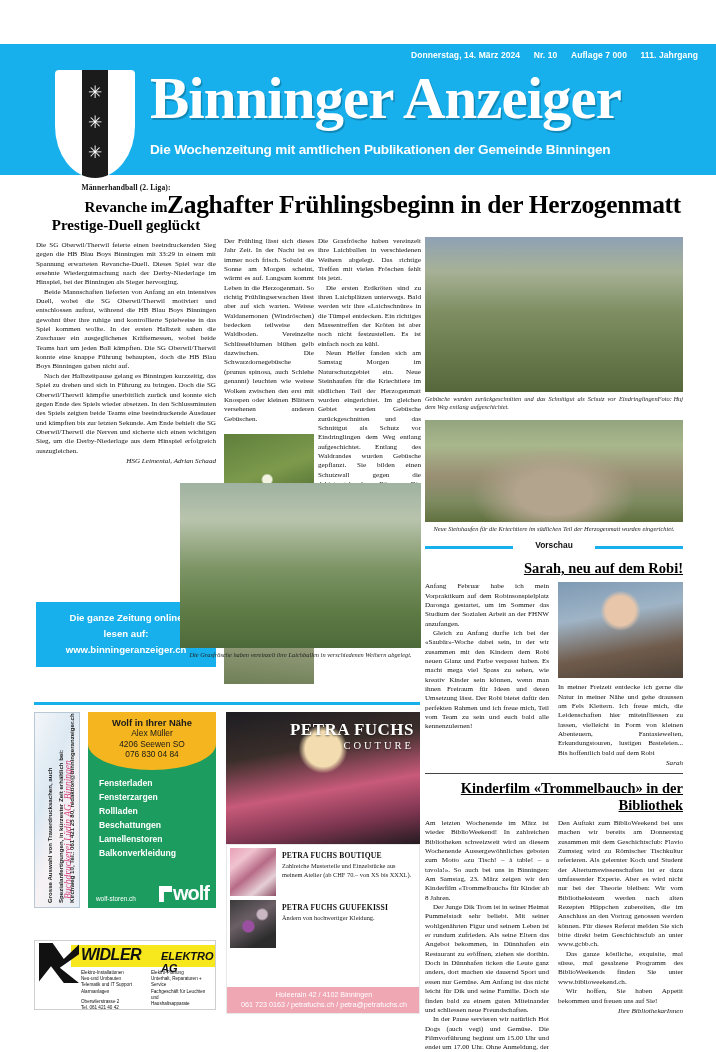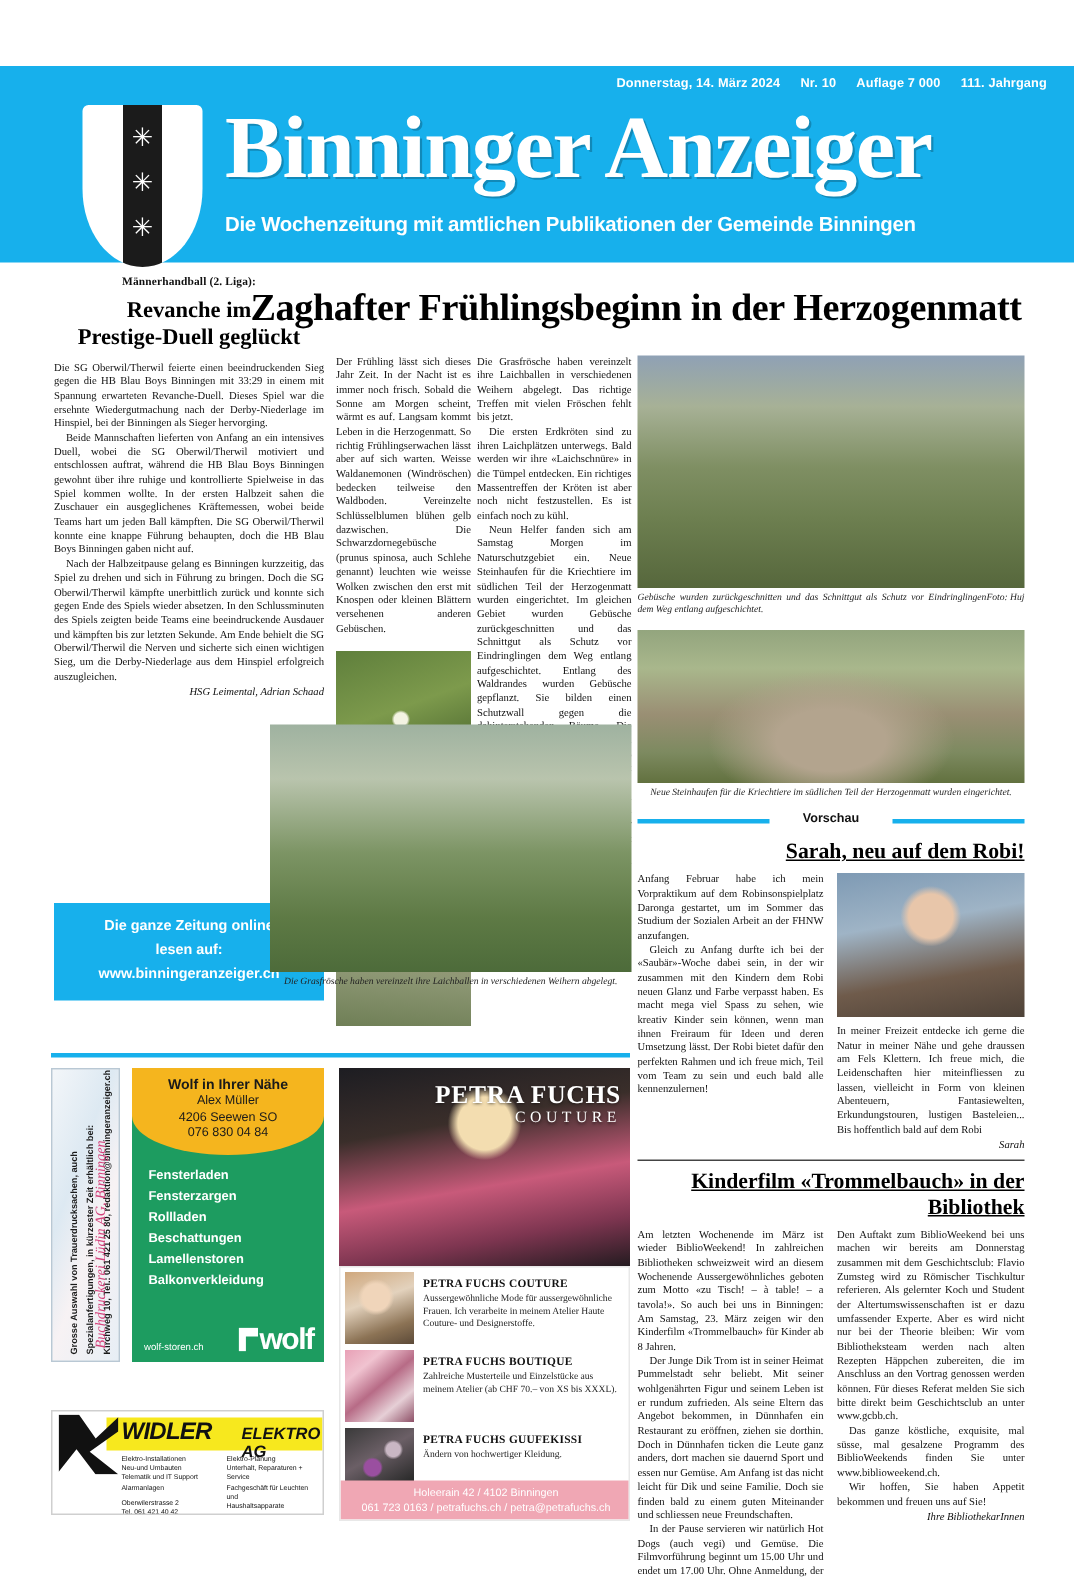--- a/index.html
+++ b/index.html
@@ -483,27 +483,20 @@
   <div class="ad ad-singer photo ph-singer">
     <div class="ad-petra-logo">
       <div class="l1">PETRA FUCHS</div>
       <div class="l2">COUTURE</div>
     </div>
   </div>
 
   <div class="ad ad-petra">
     <div style="padding:3px 5px 0 3px;">
       <div class="pf-row">
-        <div class="pf-thumb photo ph-portrait"></div>
-        <div class="pf-txt">
-          <div class="ti">PETRA FUCHS COUTURE</div>
-          <div class="de">Aussergewöhnliche Mode für aussergewöhnliche Frauen. Ich verarbeite in meinem Atelier Haute Couture- und Designerstoffe.</div>
-        </div>
-      </div>
-      <div class="pf-row">
         <div class="pf-thumb photo ph-clothes"></div>
         <div class="pf-txt">
           <div class="ti">PETRA FUCHS BOUTIQUE</div>
           <div class="de">Zahlreiche Musterteile und Einzelstücke aus meinem Atelier (ab CHF 70.– von XS bis XXXL).</div>
         </div>
       </div>
       <div class="pf-row">
         <div class="pf-thumb photo ph-buttons"></div>
         <div class="pf-txt">
           <div class="ti">PETRA FUCHS GUUFEKISSI</div>

